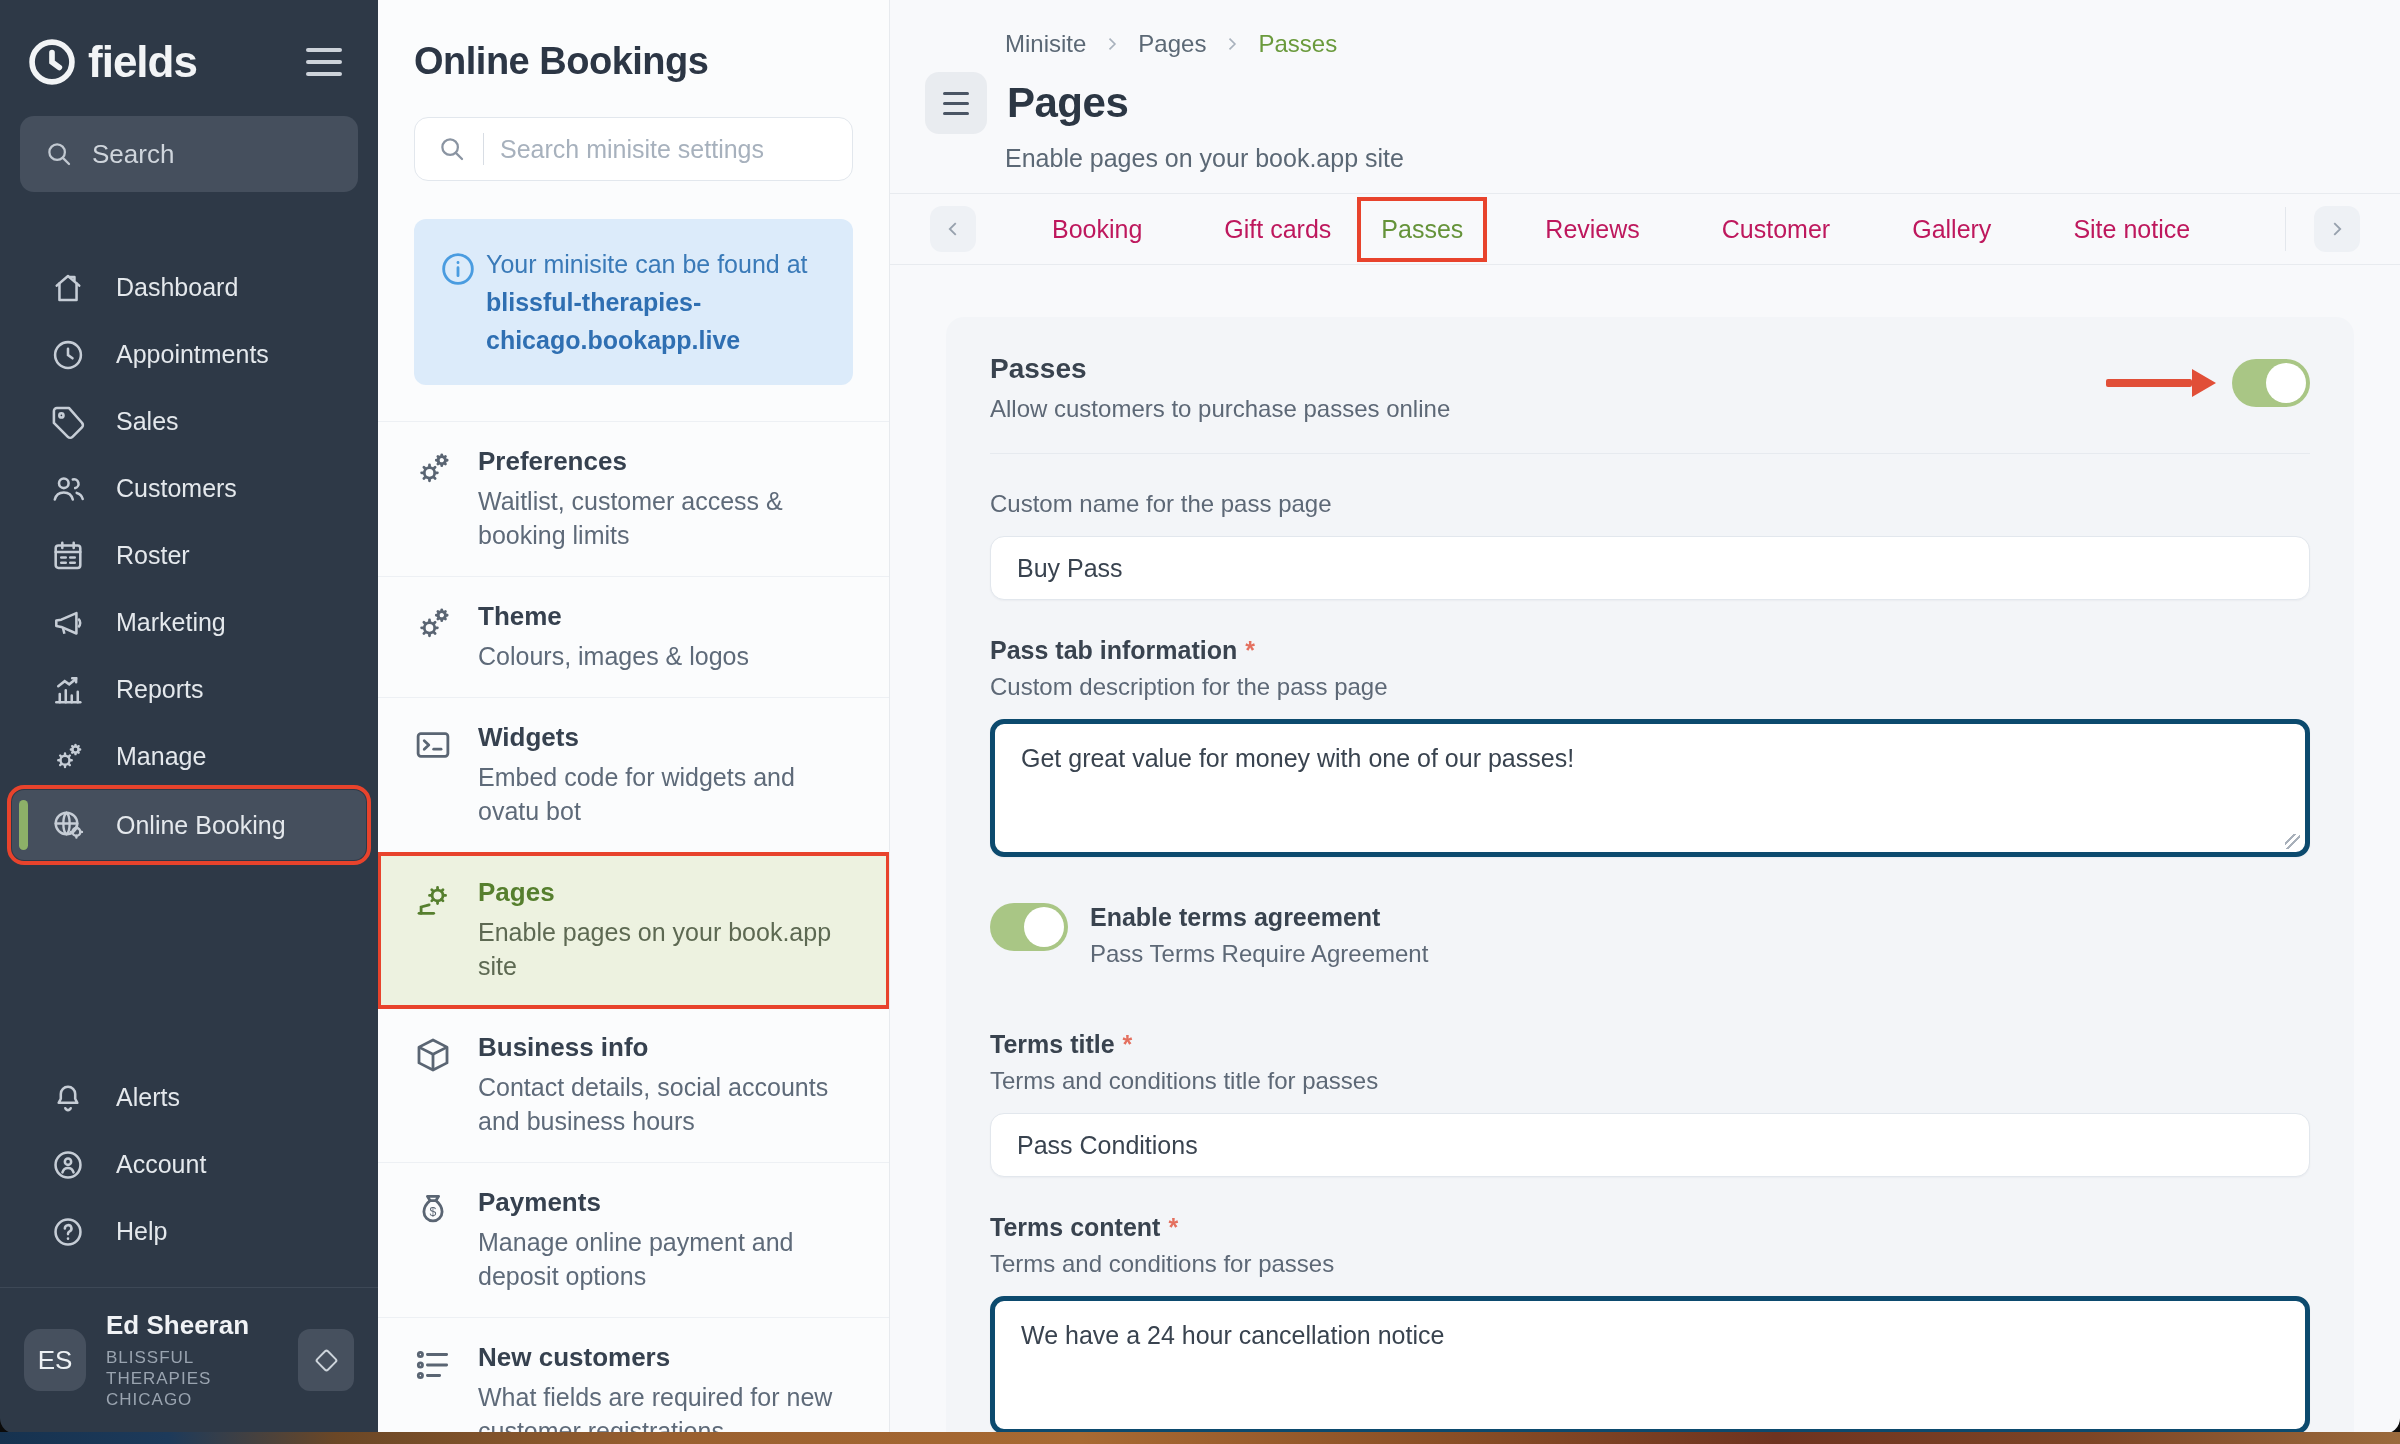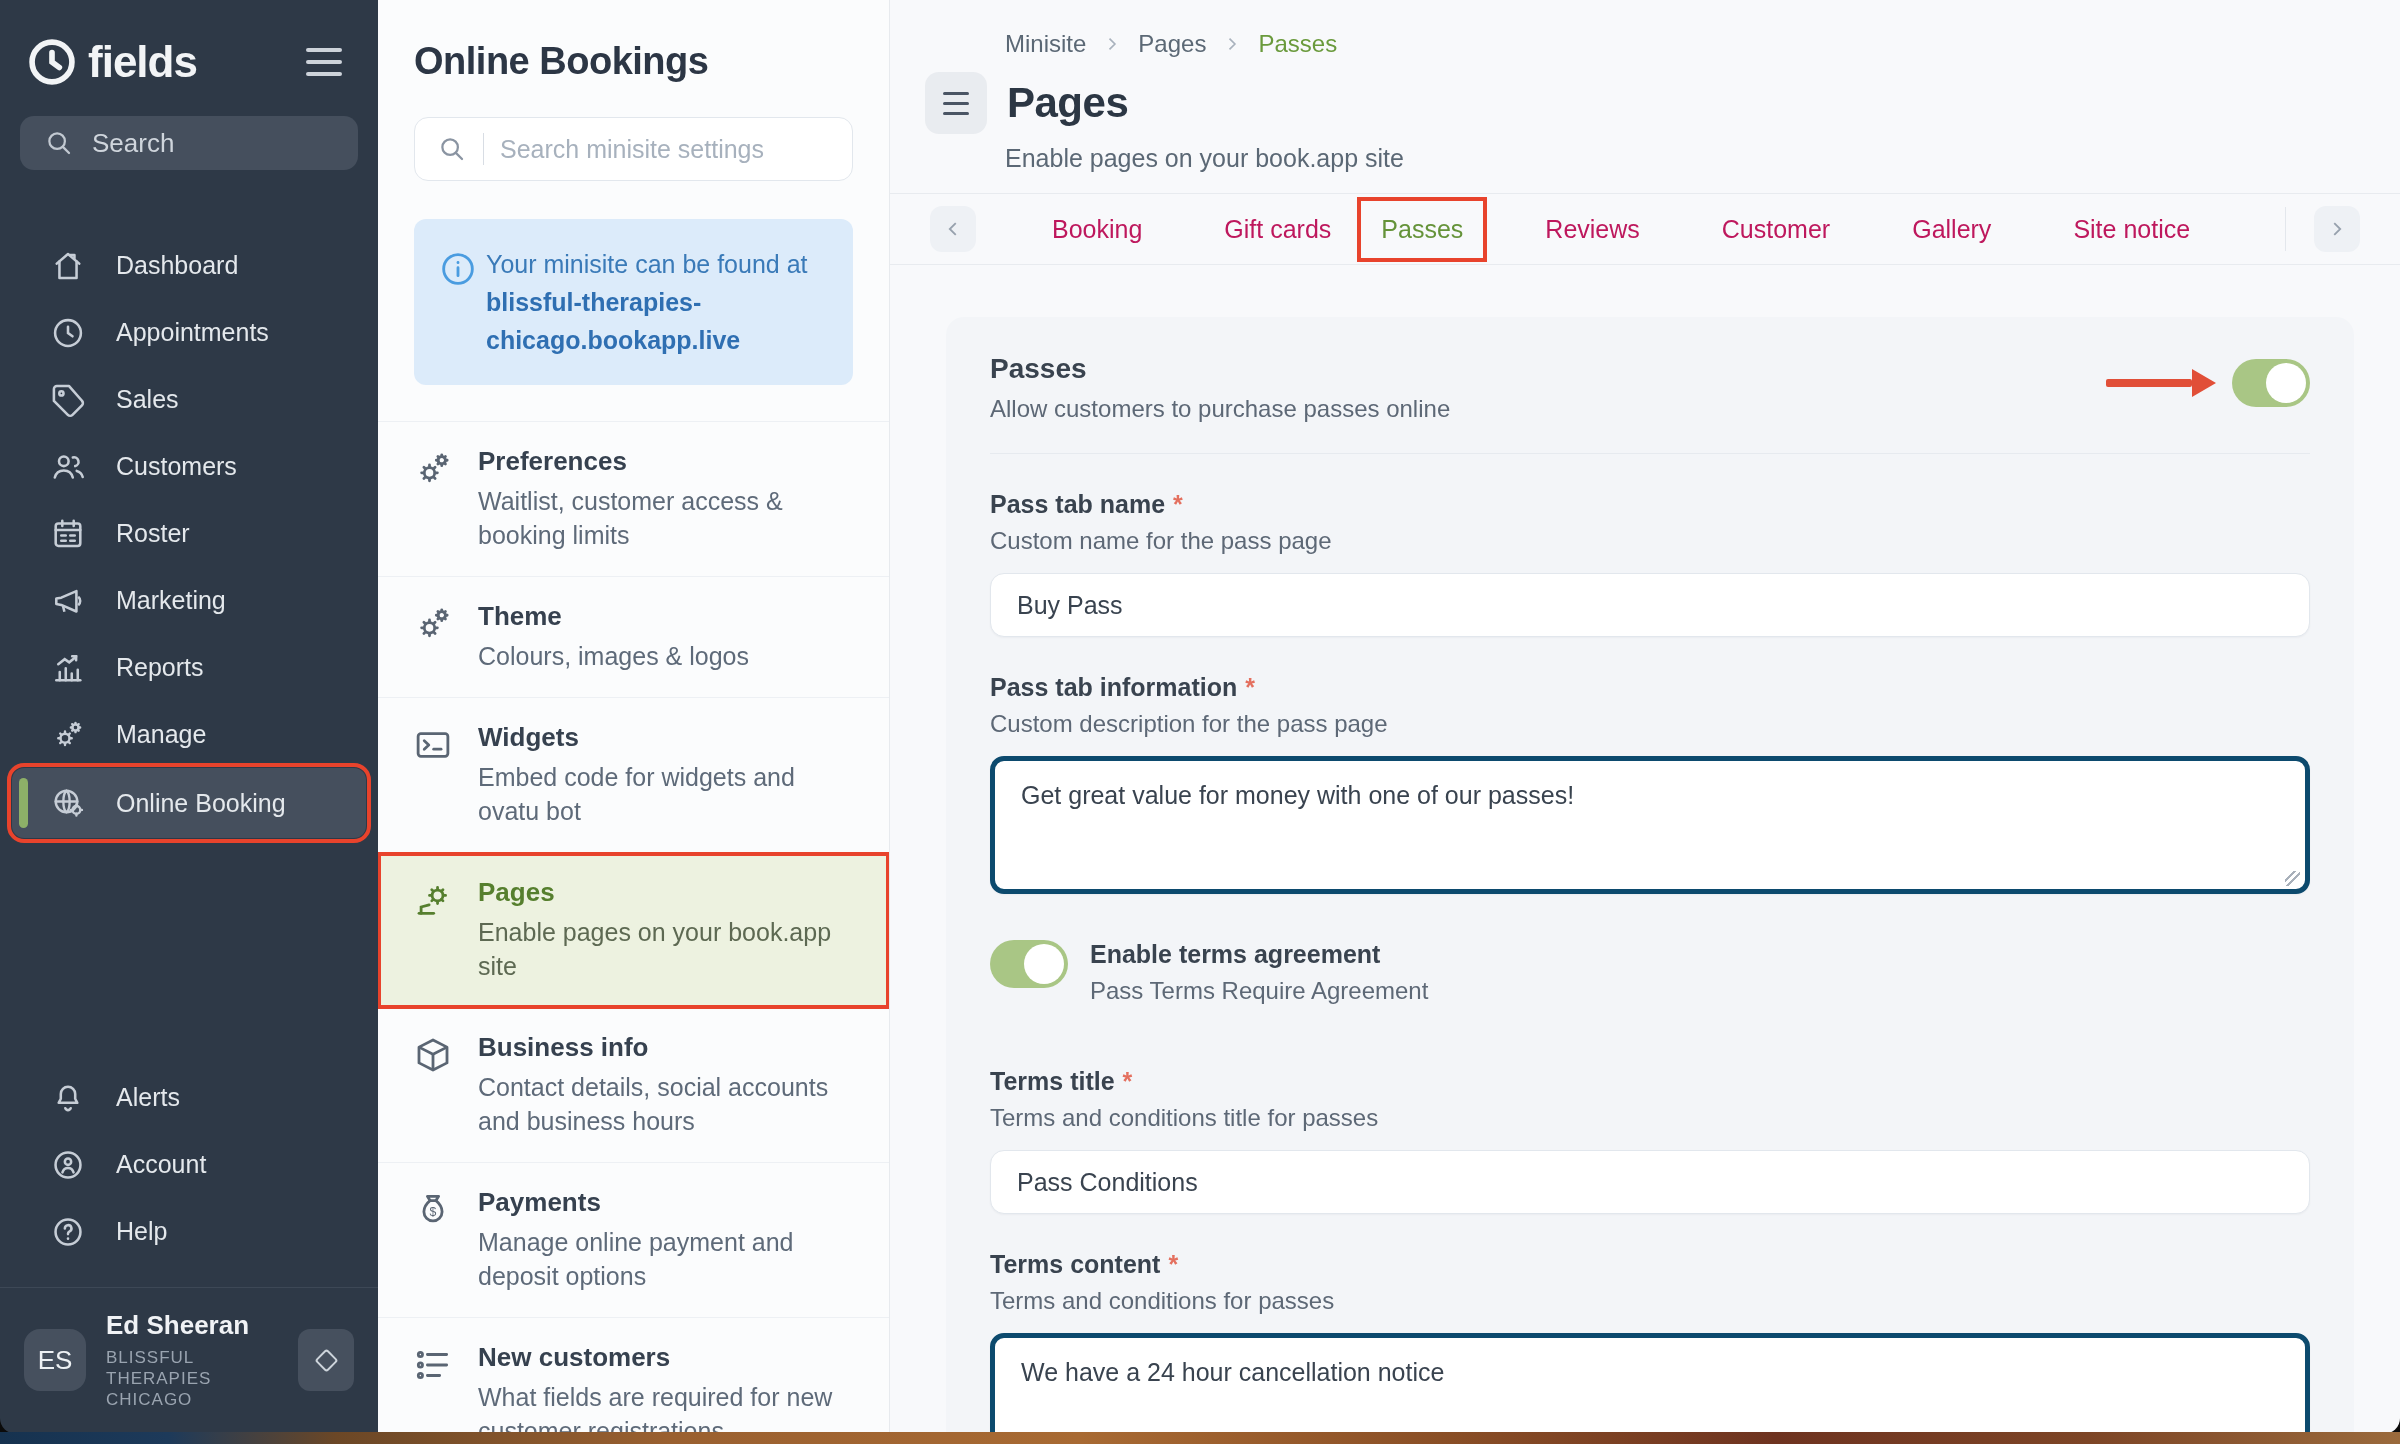--- a/index.html
+++ b/index.html
@@ -14,21 +14,21 @@
 
   
   .sidebar { width:378px; flex:0 0 378px; background:#2e3947; color:#e4e8ec;
              display:flex; flex-direction:column; }
   .sb-head { display:flex; align-items:center; justify-content:space-between; padding:36px 30px 0 26px; }
   .brand { display:flex; align-items:center; gap:10px; }
   .brand svg { width:52px; height:52px; }
   .brand-name { font-size:44px; font-weight:bold; color:#f2f4f6; letter-spacing:-1px; }
   .sb-burger { background:none; border:none; cursor:pointer; display:flex; flex-direction:column; gap:8px; padding:6px; }
   .sb-burger span { display:block; width:36px; height:4px; border-radius:2px; background:#cdd3da; }
-  .sb-search { margin:28px 20px 0 20px; height:54px; border-radius:14px; background:#454f5d;
+  .sb-search { margin:28px 20px 0 20px; height:76px; border-radius:14px; background:#454f5d;
                display:flex; align-items:center; gap:18px; padding:0 24px; cursor:text; }
   .sb-search svg { width:30px; height:30px; color:#c2c9d1; }
   .sb-search span { font-size:26px; color:#cfd5dc; }
   .sb-nav { margin-top:62px; display:flex; flex-direction:column; }
   .sb-item { position:relative; height:67px; display:flex; align-items:center; gap:30px;
              padding-left:50px; cursor:pointer; }
   .sb-item svg { width:36px; height:36px; color:#c6cdd6; flex:0 0 36px; }
   .sb-item span.lbl { font-size:25px; color:#e4e8ec; }
   .sb-item.selected { background:#454f5d; border-radius:12px; margin:0 12px; padding-left:38px;
                       height:70px; outline:4px solid #e8432c; outline-offset:1px; }
@@ -448,21 +448,20 @@
                   <span class="head"></span>
                 </div>
             <div class="toggle">
                   <span class="knob"></span>
                 </div>
           </div>
         </div>
         <div class="card-div"></div>
 
         <div class="field">
-          <div class="flabel"><span>Pass tab name</span><span class="req">*</span></div>
           <div class="fhint">Custom name for the pass page</div>
           <input class="finput" type="text" value="Buy Pass" style="">
         </div>
 
         <div class="field">
           <div class="flabel"><span>Pass tab information</span><span class="req">*</span></div>
           <div class="fhint">Custom description for the pass page</div>
           <div class="ftextwrap">
             <textarea class="ftext" style="">Get great value for money with one of our passes!</textarea>
             <i class="grip"></i>

